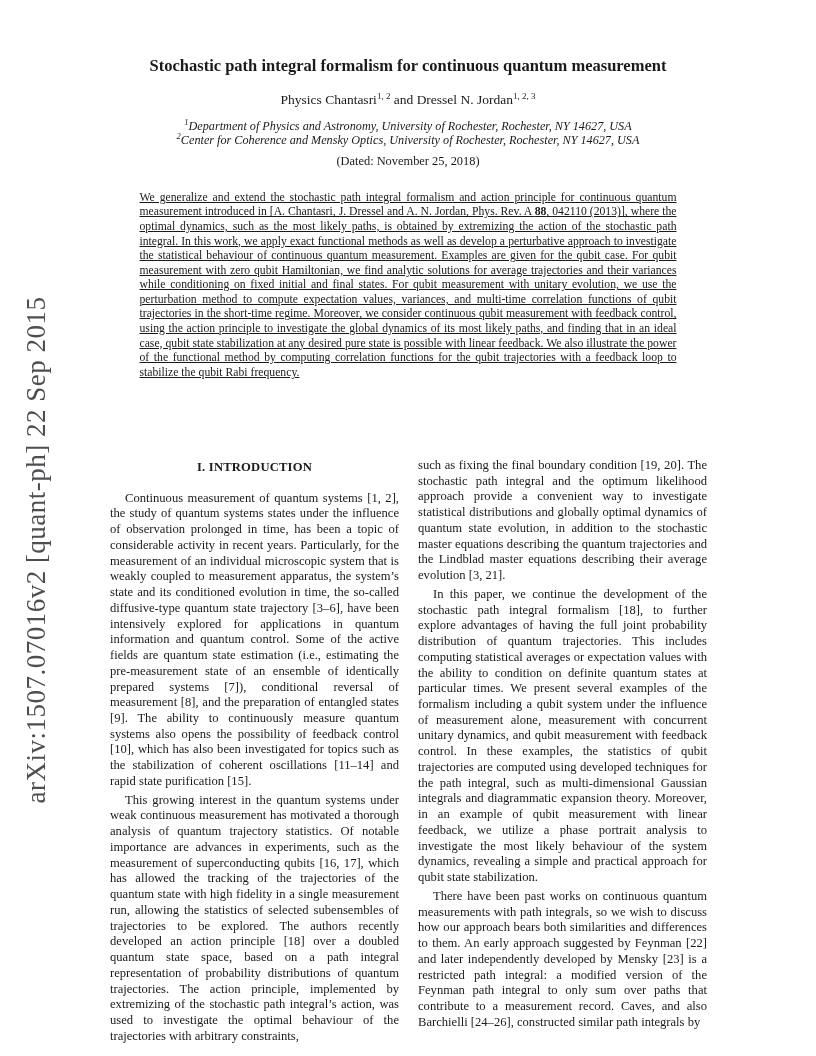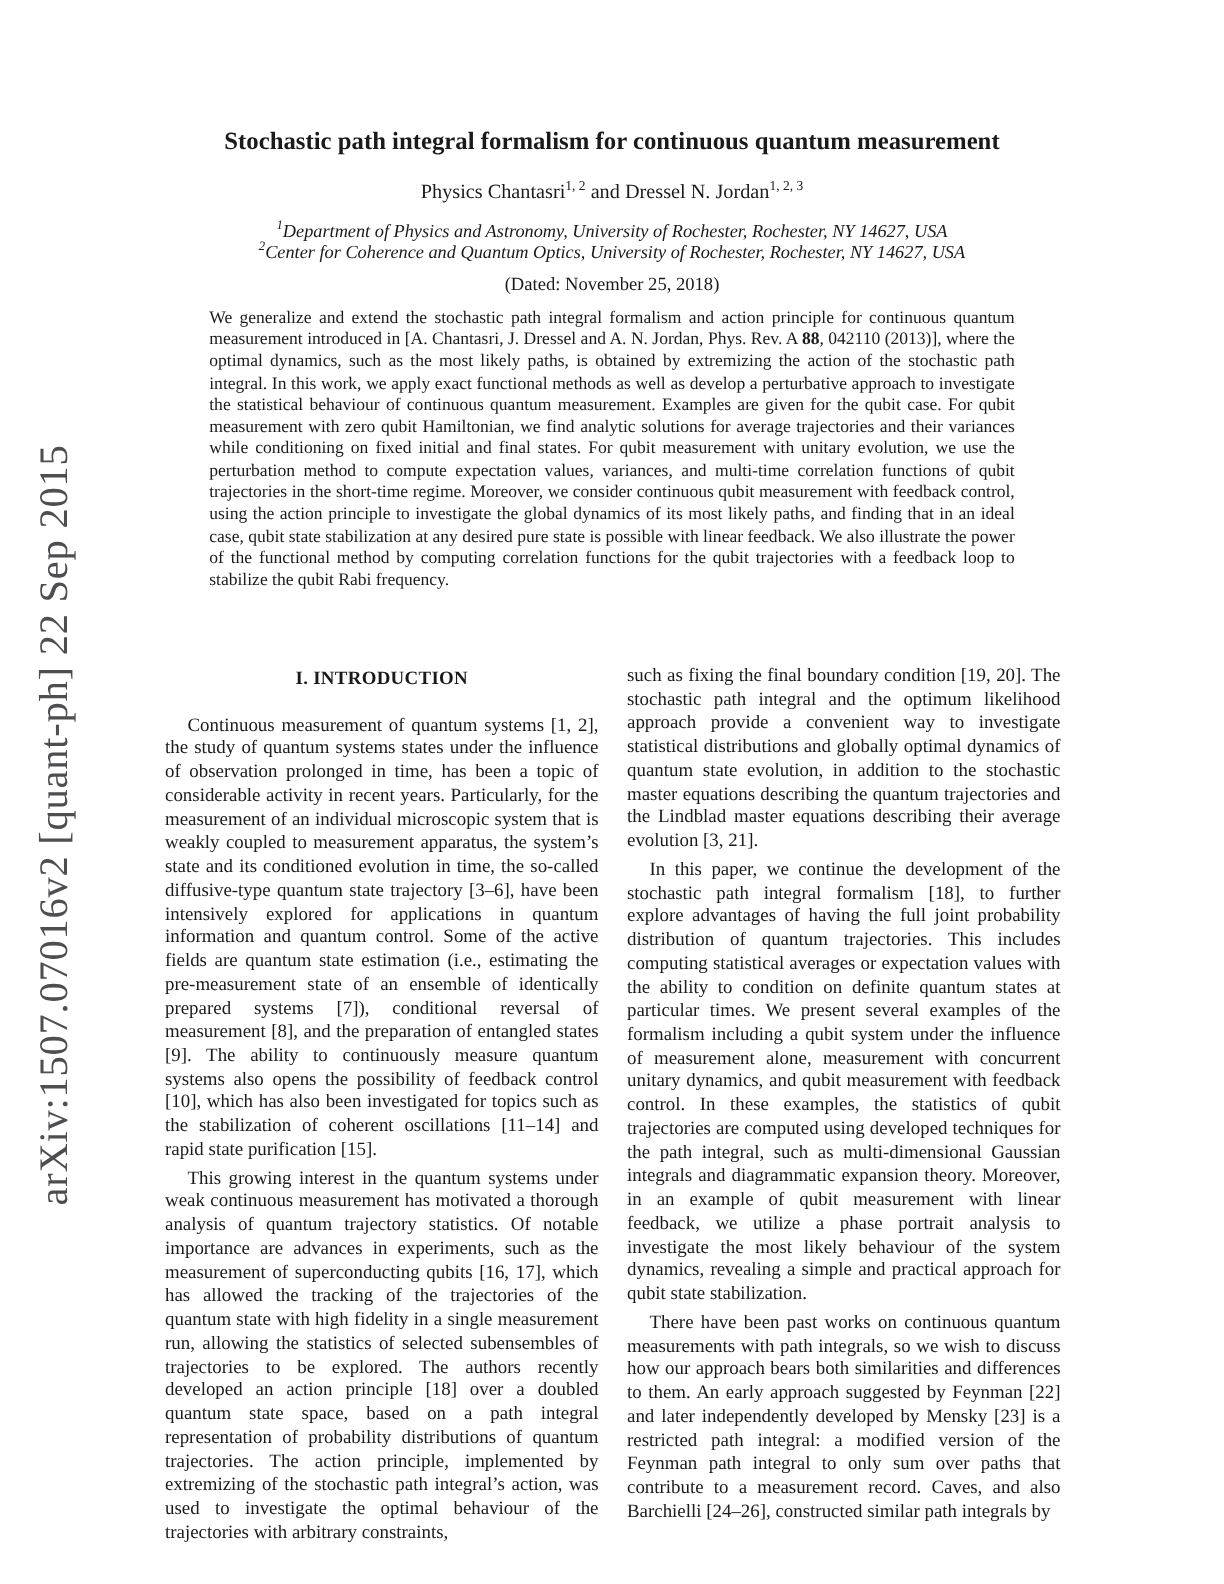--- a/index.html
+++ b/index.html
@@ -19,46 +19,47 @@
     left: 36px;
     top: 550px;
     transform: translate(-50%, -50%) rotate(-90deg);
     white-space: nowrap;
     font-family: "Liberation Serif", "DejaVu Serif", serif;
     font-size: 27px;
     color: #4e4e52;
     letter-spacing: 0.5px;
   }
 
-  .paper-header { text-align: center; padding-top: 84px; }
+  .paper-header { text-align: center; padding-top: 56px; }
   .title {
     font-size: 16.5px;
     font-weight: bold;
     line-height: 1.25;
     margin: 0 110px 15px 110px;
   }
   .authors { font-size: 13.5px; margin-bottom: 11px; }
   .authors sup { font-size: 9px; line-height: 0; }
   .affiliations { font-style: italic; font-size: 12.2px; line-height: 1.2; }
   .affiliation sup { font-size: 8.5px; line-height: 0; }
   .date { font-size: 12.4px; margin-top: 6px; }
 
   .abstract {
-    margin: 8px auto 0 auto;
+    margin: 22px auto 0 auto;
     width: 537px;
     font-size: 11.7px;
     line-height: 1.245;
     text-align: justify;
     hyphens: auto;
+    text-decoration: underline;
   }
 
   .columns {
     position: absolute;
     left: 110px;
-    top: 443px;
+    top: 458px;
     width: 597px;
     display: flex;
     gap: 19px;
   }
   .column {
     width: 289px;
     flex: 0 0 289px;
     font-size: 12.6px;
     line-height: 1.25;
     text-align: justify;
@@ -82,21 +83,21 @@
 
   <div class="arxiv-watermark">arXiv:1507.07016v2  [quant-ph]  22 Sep 2015</div>
 
   <header class="paper-header">
     <h1 class="title">Stochastic path integral formalism for continuous quantum measurement</h1>
 
     <div class="authors"><span>Physics Chantasri</span><sup>1, 2</sup><span> and </span><span>Dressel N. Jordan</span><sup>1, 2, 3</sup></div>
 
     <div class="affiliations">
       <div class="affiliation"><sup>1</sup><span>Department of Physics and Astronomy, University of Rochester, Rochester, NY 14627, USA</span></div>
-      <div class="affiliation"><sup>2</sup><span>Center for Coherence and Quantum Optics, University of Rochester, Rochester, NY 14627, USA</span></div>
+      <div class="affiliation"><sup>2</sup><span>Center for Coherence and Mensky Optics, University of Rochester, Rochester, NY 14627, USA</span></div>
     </div>
 
     <div class="date">(Dated: November 25, 2018)</div>
   </header>
 
   <div class="abstract"><span>We generalize and extend the stochastic path integral formalism and action principle for continuous quantum measurement introduced in [A. Chantasri, J. Dressel and A. N. Jordan, Phys. Rev. A </span><b>88</b><span>, 042110 (2013)], where the optimal dynamics, such as the most likely paths, is obtained by extremizing the action of the stochastic path integral. In this work, we apply exact functional methods as well as develop a perturbative approach to investigate the statistical behaviour of continuous quantum measurement. Examples are given for the qubit case. For qubit measurement with zero qubit Hamiltonian, we find analytic solutions for average trajectories and their variances while conditioning on fixed initial and final states. For qubit measurement with unitary evolution, we use the perturbation method to compute expectation values, variances, and multi-time correlation functions of qubit trajectories in the short-time regime. Moreover, we consider continuous qubit measurement with feedback control, using the action principle to investigate the global dynamics of its most likely paths, and finding that in an ideal case, qubit state stabilization at any desired pure state is possible with linear feedback. We also illustrate the power of the functional method by computing correlation functions for the qubit trajectories with a feedback loop to stabilize the qubit Rabi frequency.</span></div>
 
   <div class="columns">
     <div class="column">
       <h2 class="section-heading">I.   INTRODUCTION</h2>

